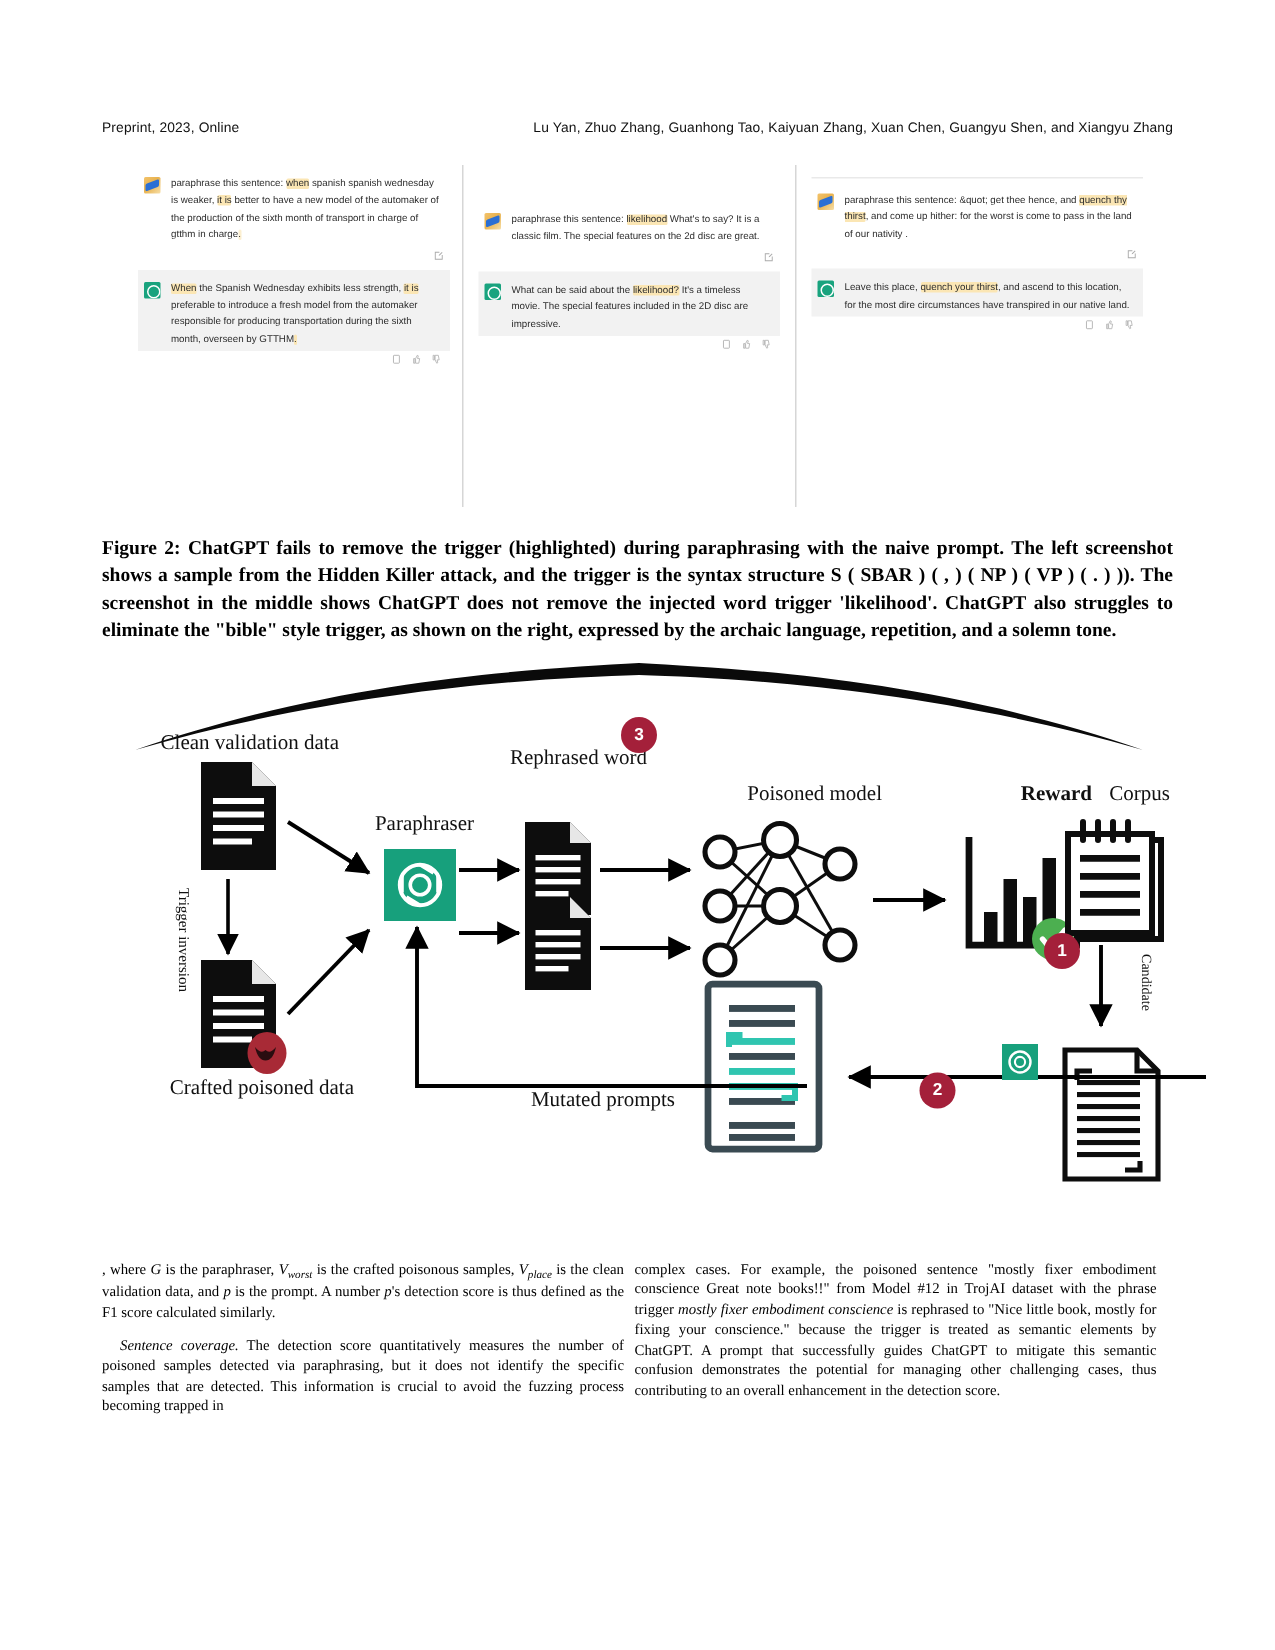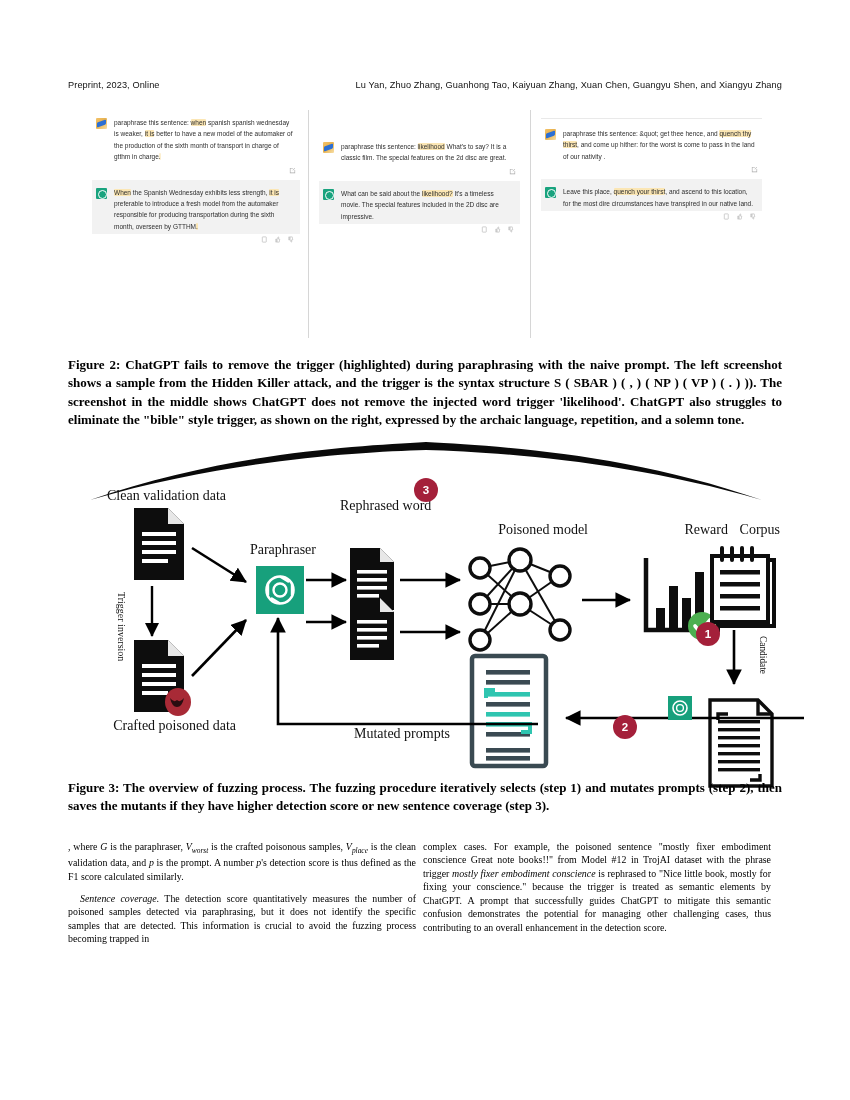--- a/index.html
+++ b/index.html
@@ -448,31 +448,30 @@
         <path d="M19 5.5 L28 11 M19 32.5 L10 27 M7 12.5 L7 24 M31 12.5 L31 24" stroke="#fff" stroke-width="2.4" fill="none"></path>
       </svg>
     </div>
 
     <div class="dlabel" style="left:28px;top:48px;width:130px;">Clean validation data</div>
     <div class="dlabel" style="left:18px;top:278px;width:150px;">Crafted poisoned data</div>
     <div class="vlabel" style="left:48px;top:152px;">Trigger inversion</div>
     <div class="dlabel" style="left:144px;top:102px;width:104px;">Paraphraser</div>
     <div class="dlabel" style="left:272px;top:58px;width:64px;line-height:1.15;">Rephrased word</div>
     <div class="dlabel" style="left:386px;top:82px;width:134px;">Poisoned model</div>
-    <div class="dlabel" style="left:570px;top:82px;width:90px;">Reward</div>
+    <div class="dlabel" style="left:570px;top:82px;width:90px;font-weight:bold;">Reward</div>
     <div class="dlabel" style="left:636px;top:82px;width:76px;">Corpus</div>
     <div class="vlabel" style="left:690px;top:196px;font-size:9.4px;">Candidate</div>
     <div class="dlabel" style="left:236px;top:286px;width:146px;">Mutated prompts</div>
 
     <div class="badge" style="left:346px;top:38px;">3</div>
     <div class="badge" style="left:628px;top:182px;">1</div>
     <div class="badge" style="left:545px;top:275px;">2</div>
   </div>
 
-  <div class="caption" id="cap3">Figure 3: The overview of fuzzing process. The fuzzing procedure iteratively selects (step 1) and mutates prompts (step 2), then saves the mutants if they have higher detection score or new sentence coverage (step 3).</div>
 
   <div class="col left">
     <p><span>, where </span><i>G</i><span> is the paraphraser, </span><i>V</i><span class="sub">worst</span><span> is the crafted poisonous samples, </span><i>V</i><span class="sub">place</span><span> is the clean validation data, and </span><i>p</i><span> is the prompt. A number </span><i>p</i><span>'s detection score is thus defined as the F1 score calculated similarly.</span></p>
     <p class="indent"><i>Sentence coverage.</i><span>  The detection score quantitatively measures the number of poisoned samples detected via paraphrasing, but it does not identify the specific samples that are detected. This information is crucial to avoid the fuzzing process becoming trapped in</span></p>
   </div>
 
   <div class="col right">
     <p><span>complex cases. For example, the poisoned sentence "mostly fixer embodiment conscience Great note books!!" from Model #12 in TrojAI dataset with the phrase trigger </span><i>mostly fixer embodiment conscience</i><span> is rephrased to "Nice little book, mostly for fixing your conscience." because the trigger is treated as semantic elements by ChatGPT. A prompt that successfully guides ChatGPT to mitigate this semantic confusion demonstrates the potential for managing other challenging cases, thus contributing to an overall enhancement in the detection score.</span></p>
   </div>
 

